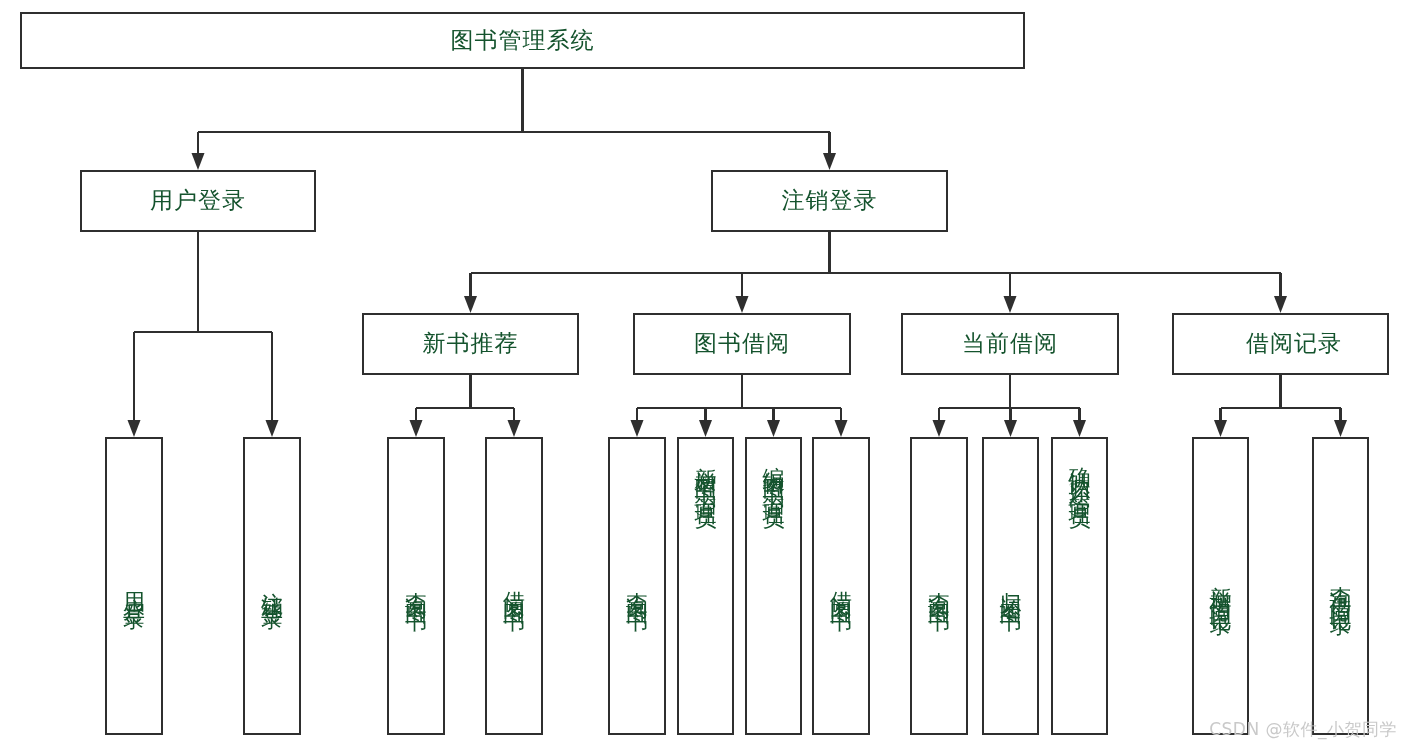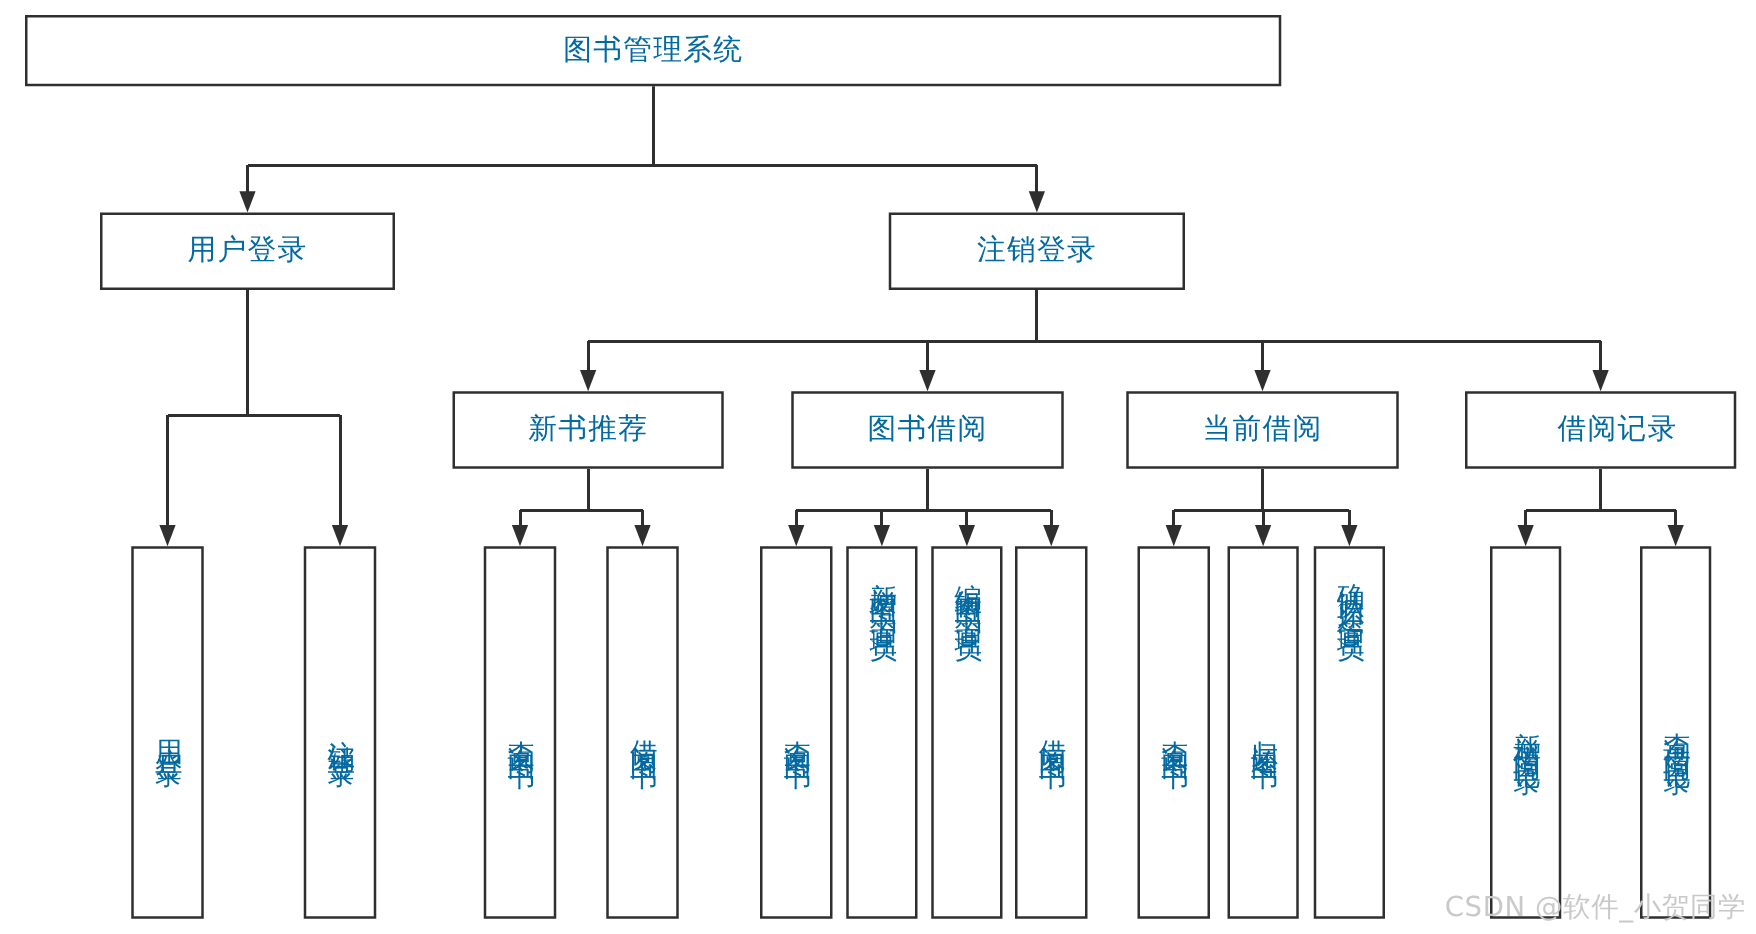--- a/index.html
+++ b/index.html
@@ -27,21 +27,21 @@
     pointer-events: none;
   }
   .node {
     position: absolute;
     box-sizing: border-box;
     background: #ffffff;
     border: 2px solid #2f2f2f;
     display: flex;
     align-items: center;
     justify-content: center;
-    color: #0369a1;
+    color: #14532d;
     z-index: 2;
   }
   .node-label {
     display: block;
     text-align: center;
     line-height: 1.18;
     white-space: nowrap;
   }
   
   .node.horiz .node-label {
@@ -68,21 +68,21 @@
     text-align: start;
   }
   .node.vert.centered {
     align-items: center;
     padding-top: 0;
   }
   #watermark {
     position: absolute;
     right: 8px;
     bottom: 6px;
-    font-size: 22px;
+    font-size: 17px;
     color: #c9c9c9;
     letter-spacing: 0.5px;
     z-index: 5;
     white-space: nowrap;
     font-family: "DejaVu Sans", "Liberation Sans", sans-serif;
   }
 </style>
 </head>
 <body>
 

